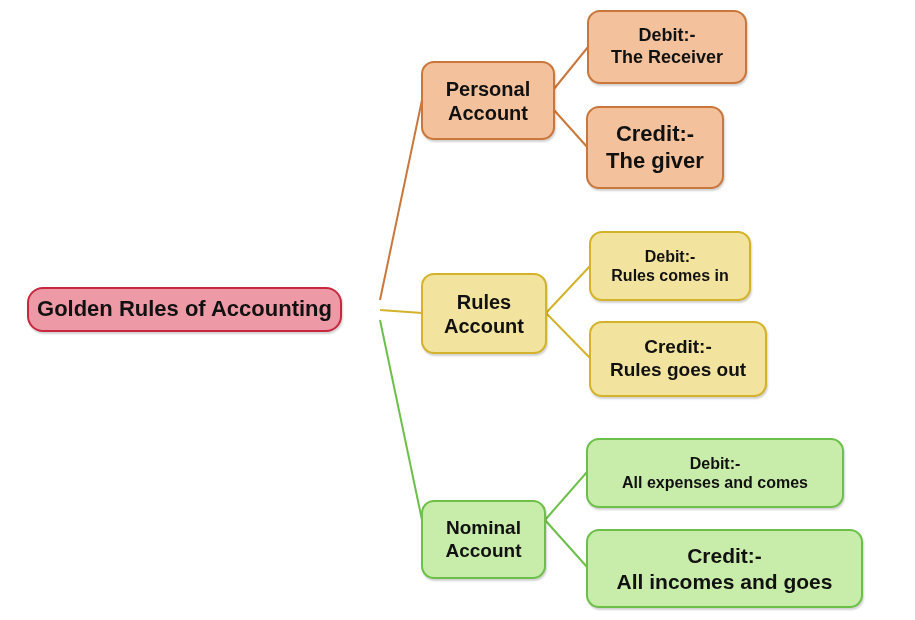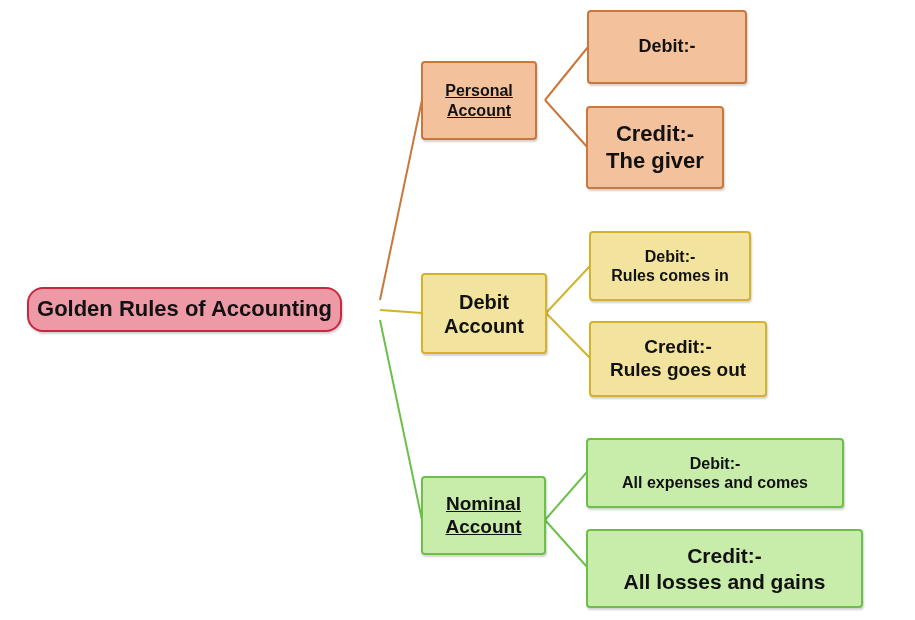--- a/index.html
+++ b/index.html
@@ -3,21 +3,21 @@
 <meta charset="utf-8">
 <style>
   html, body { margin: 0; padding: 0; background: #ffffff; }
   body { width: 915px; height: 620px; position: relative; overflow: hidden;
          font-family: "Liberation Sans", "DejaVu Sans", sans-serif; }
   svg.links { position: absolute; left: 0; top: 0; }
   .node {
     position: absolute; box-sizing: border-box;
     display: flex; flex-direction: column; align-items: center; justify-content: center;
     text-align: center; font-weight: bold; color: #111;
-    border: 2px solid; border-radius: 4px; line-height: 1.2;
+    border: 2px solid; border-radius: 13px; line-height: 1.2;
     box-shadow: 1px 2px 2px rgba(0,0,0,0.18);
   }
   .root { background: #ee9aa6; border-color: #c8283f; font-size: 22px; border-radius: 16px; }
   .orange { background: #f3c29c; border-color: #c9773c; }
   .yellow { background: #f2e39e; border-color: #d4b22a; }
   .green  { background: #c8eca9; border-color: #6cc04a; }
 </style>
 </head>
 <body>
 
@@ -34,49 +34,50 @@
   <path d="M546 313 L590 358" stroke="#d4b22a" stroke-width="2" fill="none"></path>
 
   <path d="M545 520 L587 472" stroke="#6cc04a" stroke-width="2" fill="none"></path>
   <path d="M545 520 L587 567" stroke="#6cc04a" stroke-width="2" fill="none"></path>
 </svg>
 
 <div class="node root" style="left:27px; top:287px; width:315px; height:45px;">
   <span>Golden Rules of Accounting</span>
 </div>
 
-<div class="node orange" style="left:421px; top:61px; width:116px; height:79px; font-size:16px;text-decoration:underline;">
+<div class="node orange" style="left:421px; top:61px; width:134px; height:79px; font-size:20px;">
   <span>Personal</span>
   <span>Account</span>
 </div>
 <div class="node orange" style="left:587px; top:10px; width:160px; height:74px; font-size:18px;">
   <span>Debit:-</span>
+  <span>The Receiver</span>
 </div>
 <div class="node orange" style="left:586px; top:106px; width:138px; height:83px; font-size:22px;">
   <span>Credit:-</span>
   <span>The giver</span>
 </div>
 
 <div class="node yellow" style="left:421px; top:273px; width:126px; height:81px; font-size:20px;">
-  <span>Debit</span>
+  <span>Rules</span>
   <span>Account</span>
 </div>
 <div class="node yellow" style="left:589px; top:231px; width:162px; height:70px; font-size:16px;">
   <span>Debit:-</span>
   <span>Rules comes in</span>
 </div>
 <div class="node yellow" style="left:589px; top:321px; width:178px; height:76px; font-size:19px;">
   <span>Credit:-</span>
   <span>Rules goes out</span>
 </div>
 
-<div class="node green" style="left:421px; top:476px; width:125px; height:79px; font-size:19px;text-decoration:underline;">
+<div class="node green" style="left:421px; top:500px; width:125px; height:79px; font-size:19px;">
   <span>Nominal</span>
   <span>Account</span>
 </div>
 <div class="node green" style="left:586px; top:438px; width:258px; height:70px; font-size:16px;">
   <span>Debit:-</span>
   <span>All expenses and comes</span>
 </div>
 <div class="node green" style="left:586px; top:529px; width:277px; height:79px; font-size:21px;">
   <span>Credit:-</span>
-  <span>All losses and gains</span>
+  <span>All incomes and goes</span>
 </div>
 
 </body></html>

